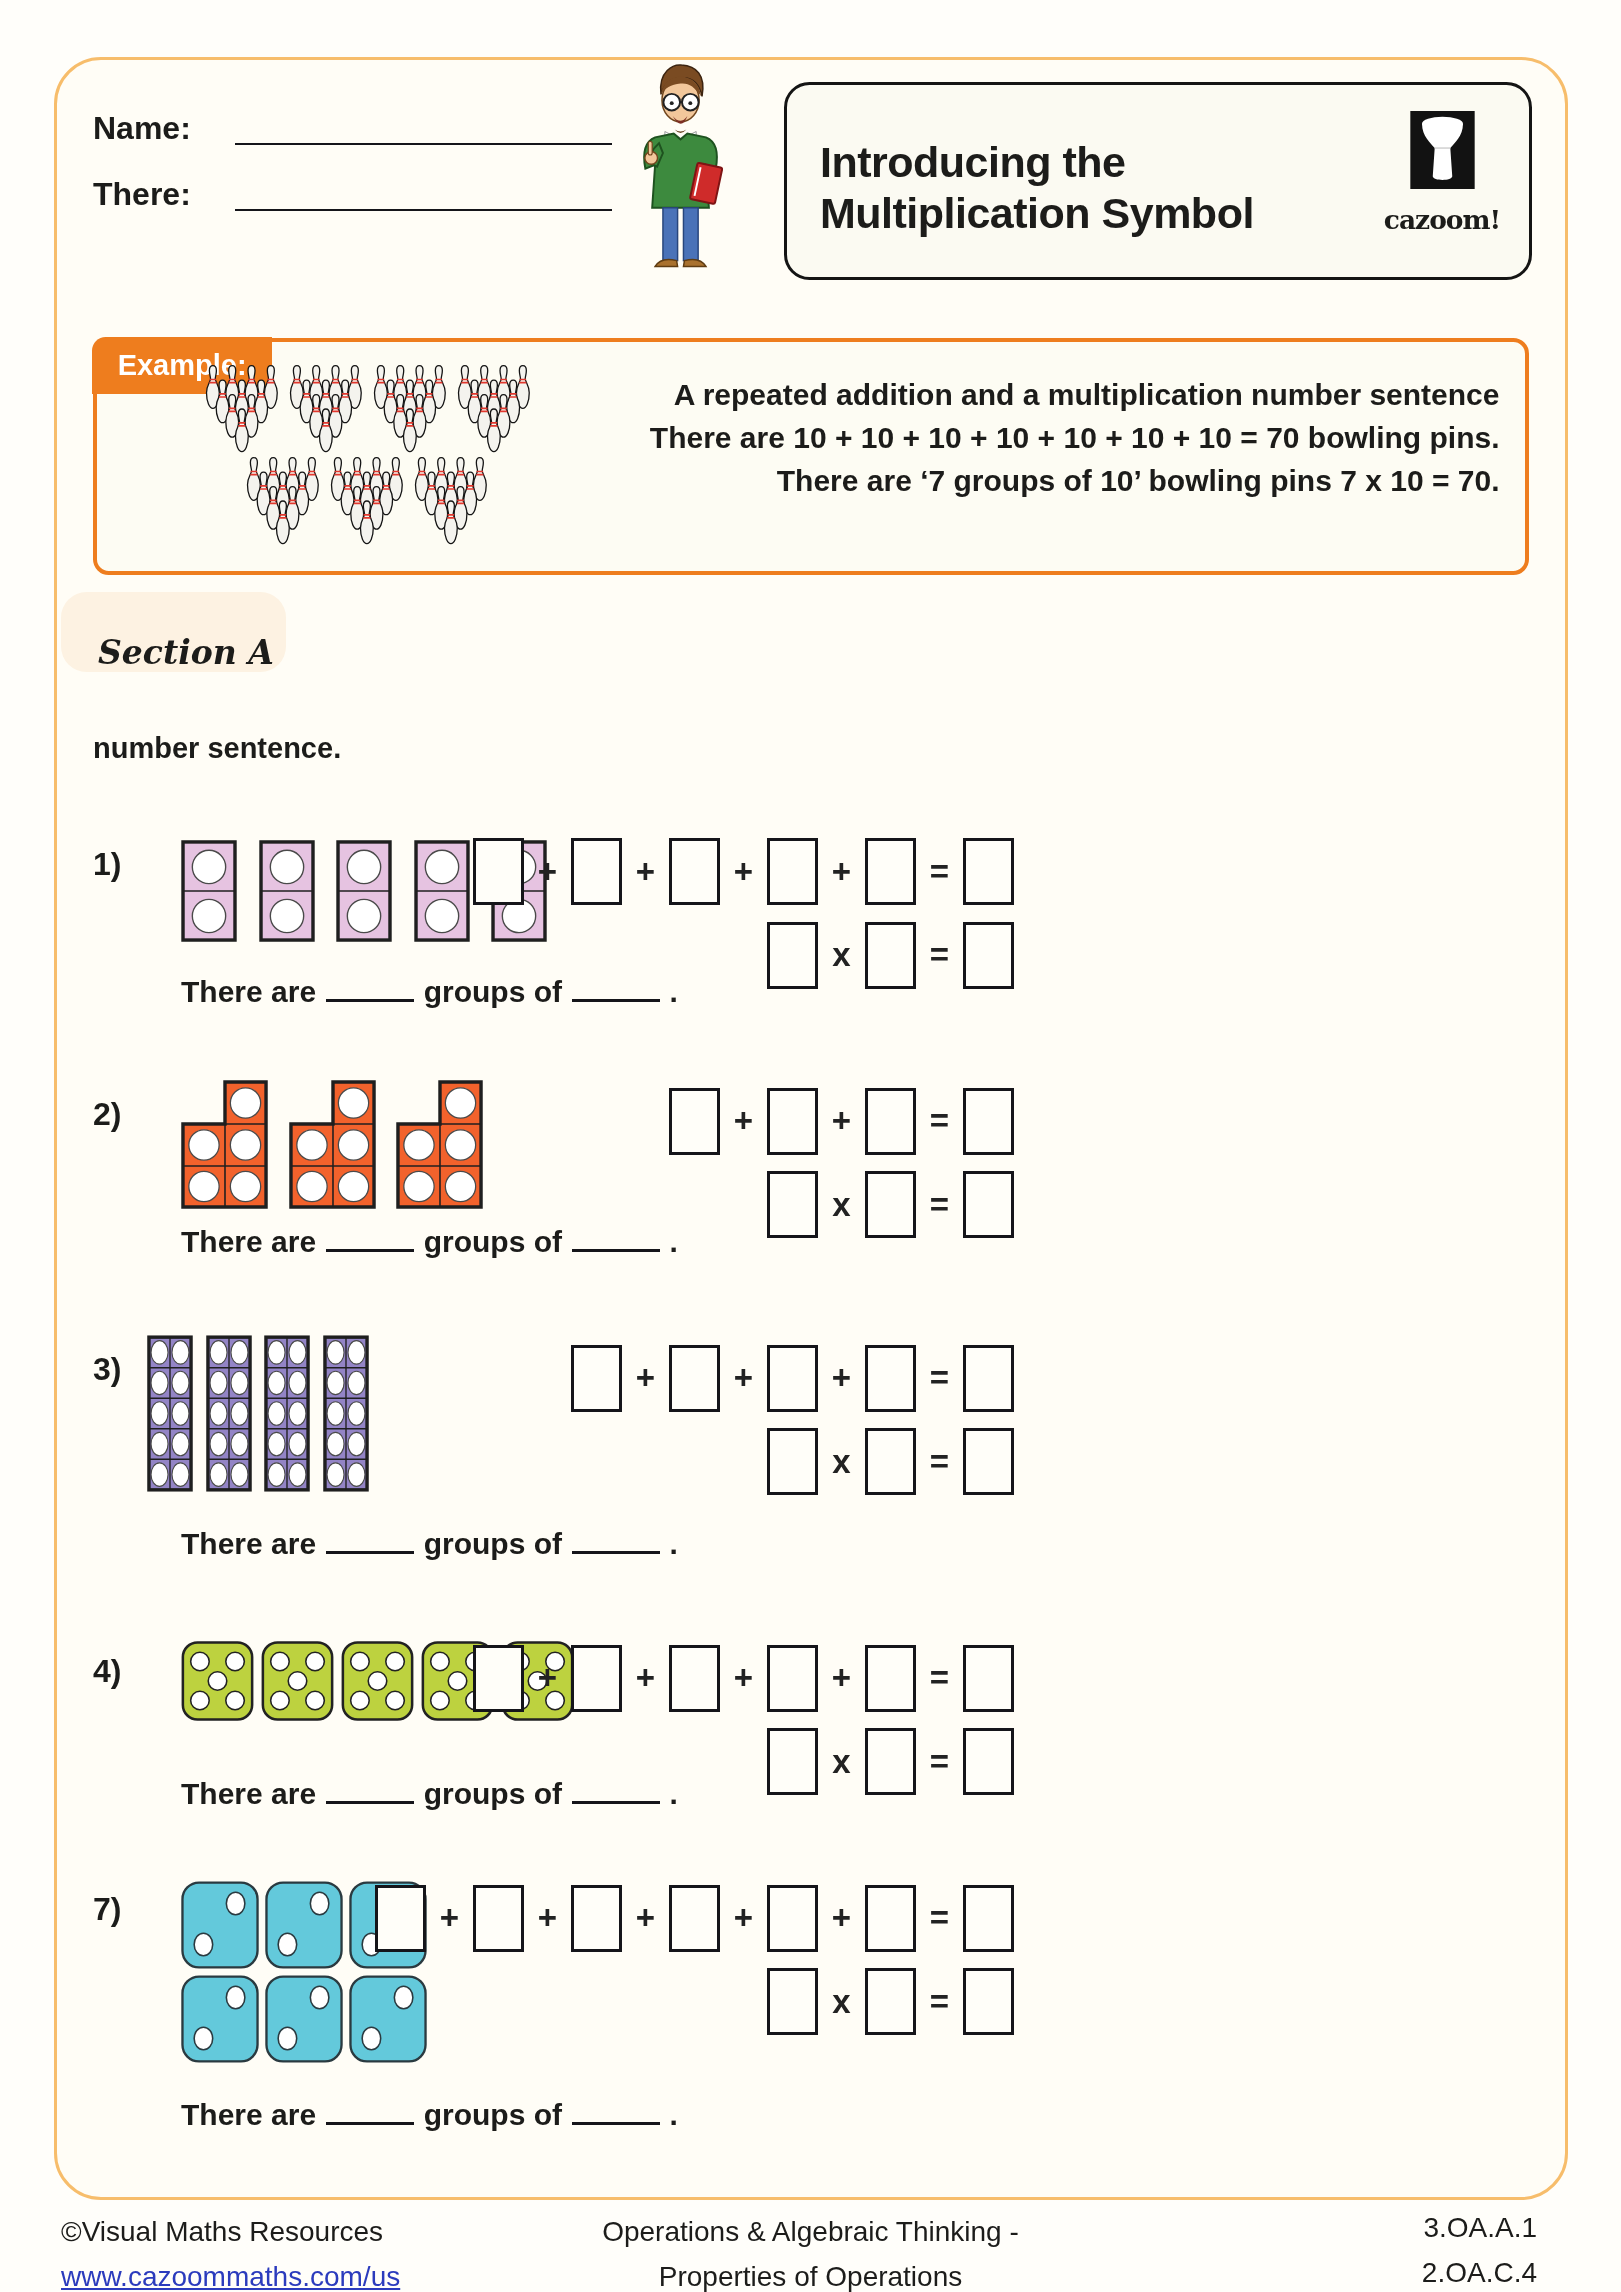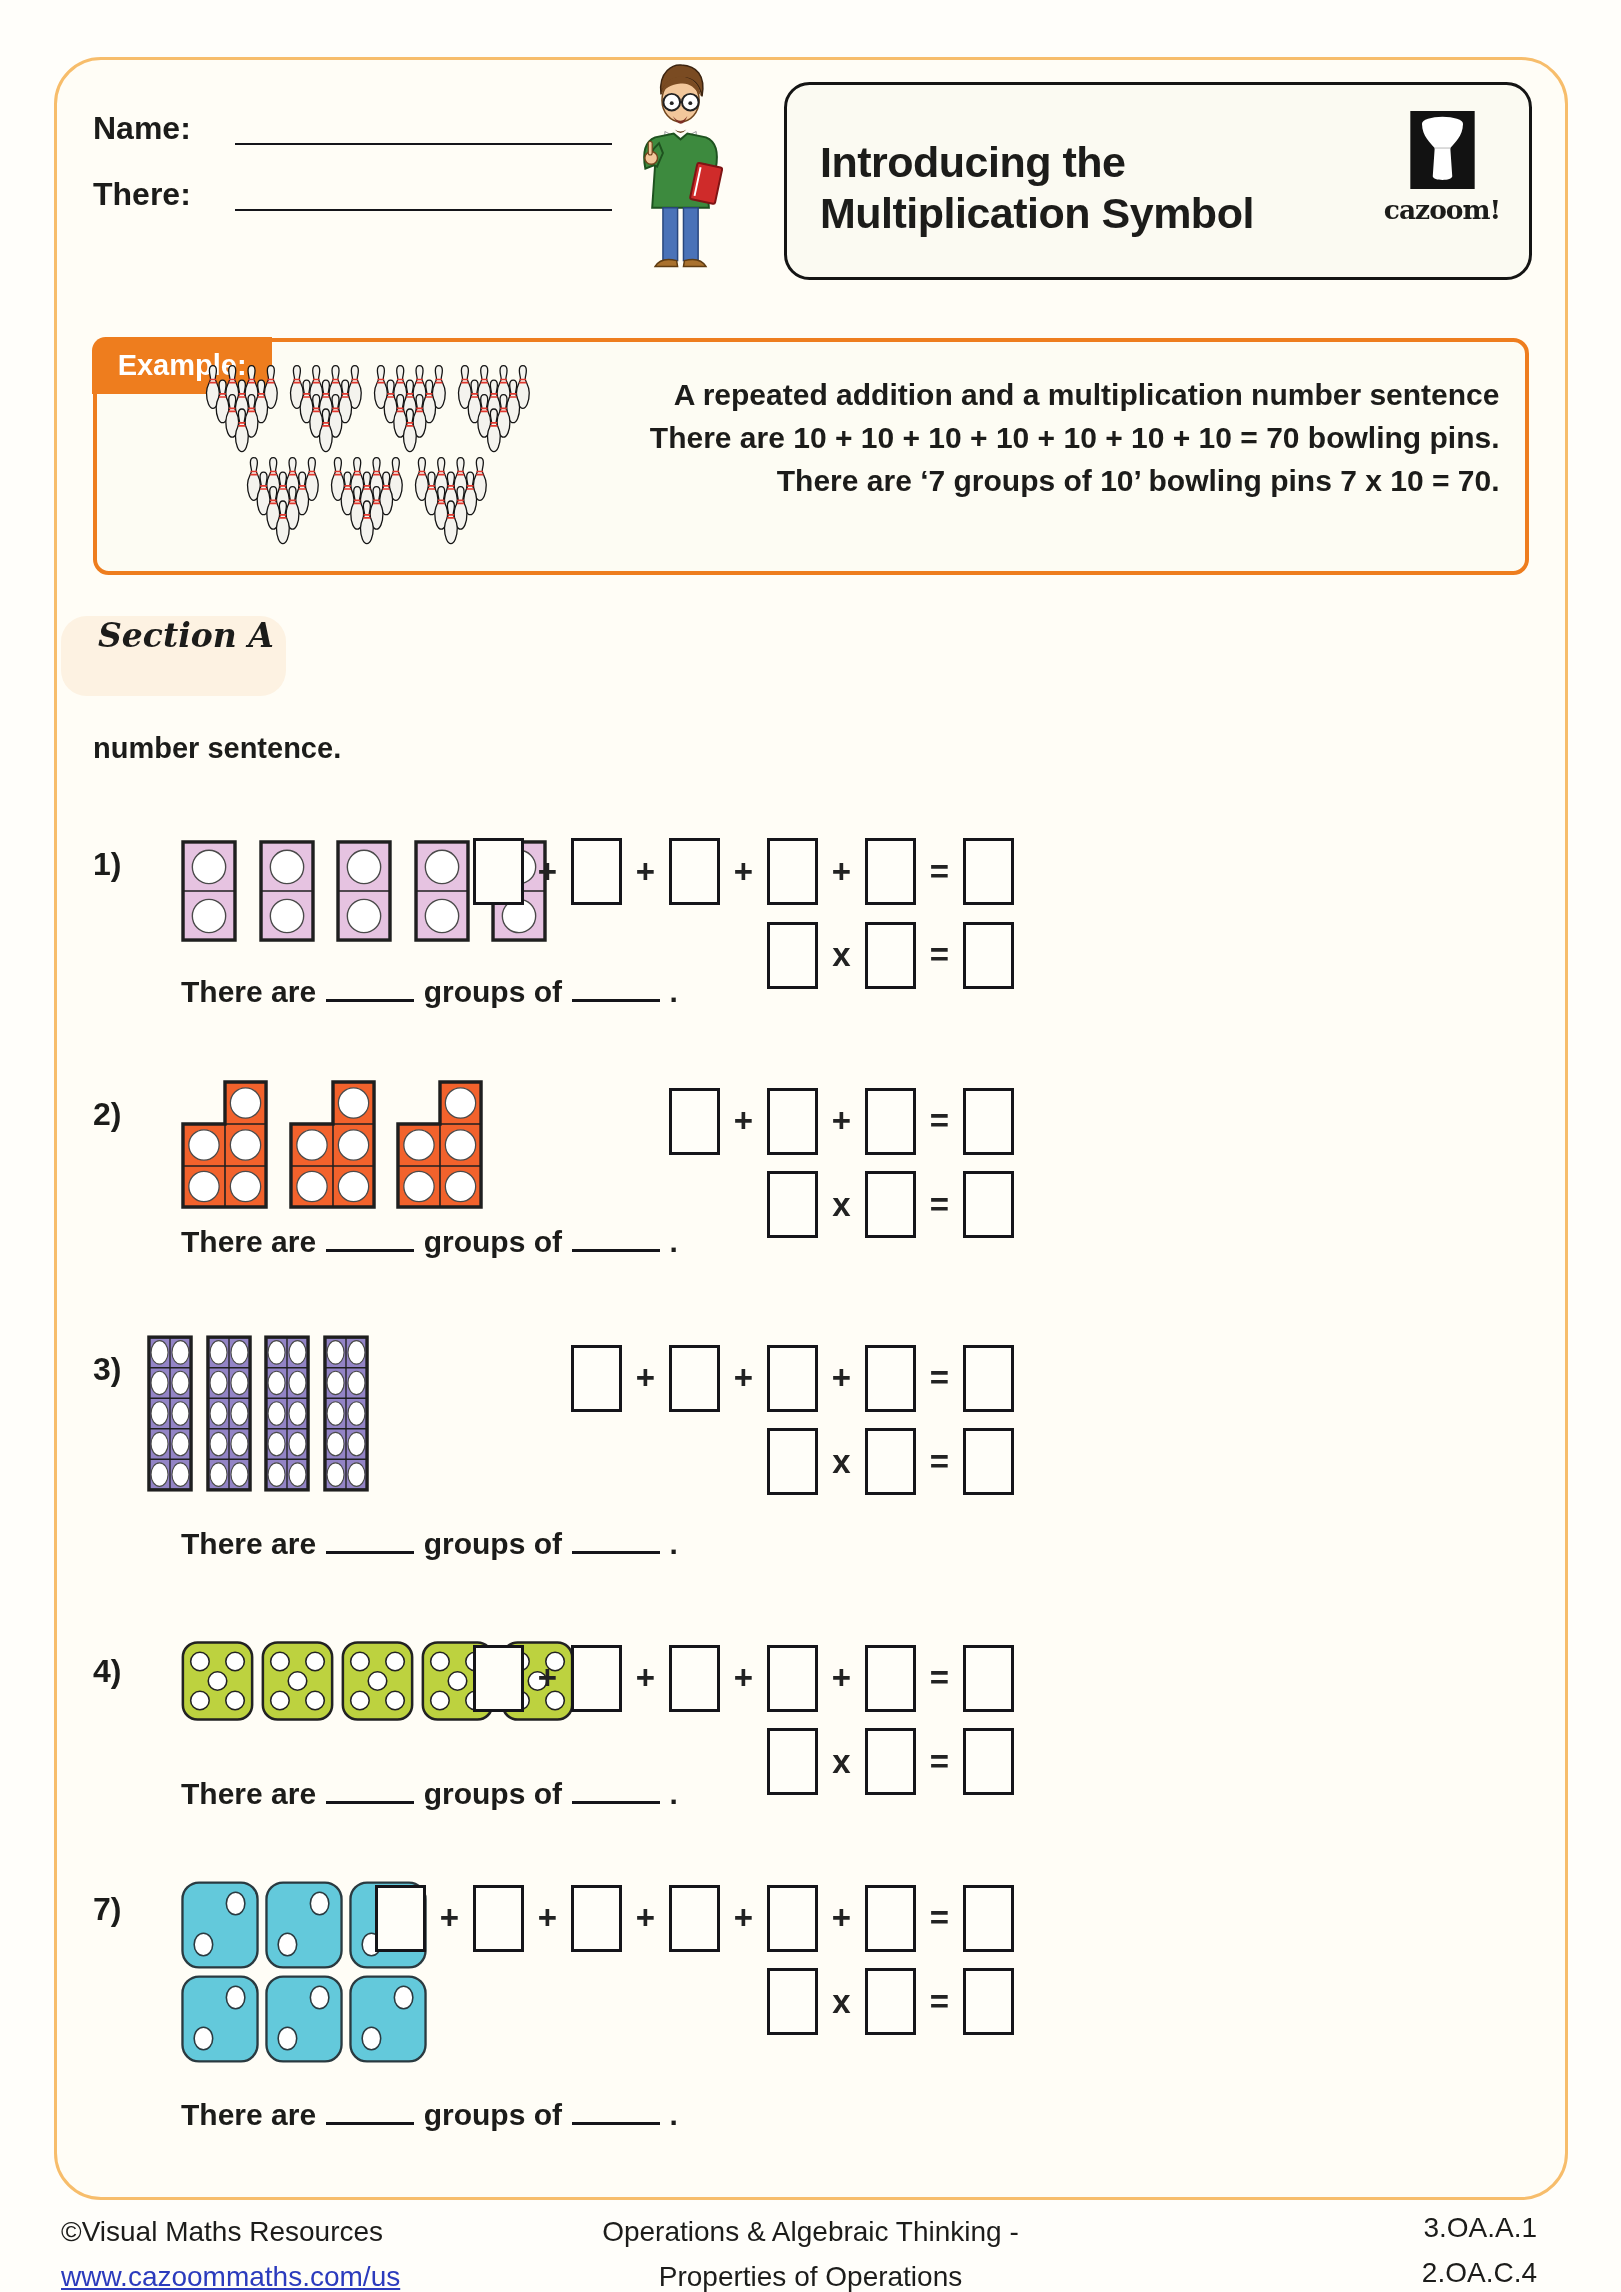--- a/index.html
+++ b/index.html
@@ -11,37 +11,37 @@
   .abs{position:absolute}
 
   
   .field-label{font-size:32px;font-weight:bold}
   .write-line{position:absolute;border-bottom:2.9px solid #15151a}
   .title-box{position:absolute;left:784px;top:82px;width:748px;height:198px;background:#fbfaf2;
     border:3.4px solid #141414;border-radius:25.5px;display:flex;flex-direction:column;justify-content:center;
     padding:13px 167px 0 33px}
   .title-line{font-size:43px;font-weight:bold;line-height:1.18;letter-spacing:-0.5px}
   .logo{position:absolute;right:23.5px;top:25.5px;width:127px;text-align:center}
-  .logo-text{font-family:"DejaVu Serif",serif;font-weight:bold;font-size:26.5px;letter-spacing:-1px;margin-top:1px}
+  .logo-text{font-family:"DejaVu Serif",serif;font-weight:bold;font-size:26.5px;letter-spacing:-1px;margin-top:11px}
 
   
   .example-box{position:absolute;left:93px;top:338px;width:1436px;height:237px;background:#fdfcf3;
     border:4.9px solid var(--example-orange,#ee7d1e);border-radius:15.7px}
   .example-tab{position:absolute;left:-4.9px;top:-4.9px;width:180px;height:57px;background:var(--example-orange,#ee7d1e);
     border-radius:13.7px 0 17.6px 0;color:#fff;font-size:29px;font-weight:bold;display:flex;align-items:center;justify-content:center}
   .pins{position:absolute;left:106px;top:21.6px}
   .pin-row{display:flex}
   .pin-row + .pin-row{margin-top:-3.9px}
   .pin-group{display:inline-block;margin-right:3.9px}
   .example-text{position:absolute;right:25.5px;top:31px;width:1019px;text-align:right;
     font-size:30px;font-weight:bold;line-height:43px}
 
   
-  .section-chip{position:absolute;left:61px;top:616px;width:225px;height:80px;background:var(--section-bg,#fdf2e2);
-    border-radius:25.5px;display:flex;align-items:flex-start;padding-left:37px}
+  .section-chip{position:absolute;left:61px;top:592px;width:225px;height:80px;background:var(--section-bg,#fdf2e2);
+    border-radius:25.5px;display:flex;align-items:flex-end;padding-left:37px}
   .section-label{font-family:"DejaVu Serif",serif;font-style:italic;font-weight:bold;font-size:33px}
   .instructions{position:absolute;left:93px;top:727px;font-size:29px;font-weight:bold;line-height:42px}
 
   
   .problem{position:absolute;left:0;width:100%}
   .p-label{position:absolute;font-size:32px;font-weight:bold}
   .shapes{position:absolute}
   .shape-row{display:flex}
   .shape-row + .shape-row{margin-top:5.9px}
   .shape{display:inline-block;line-height:0}

